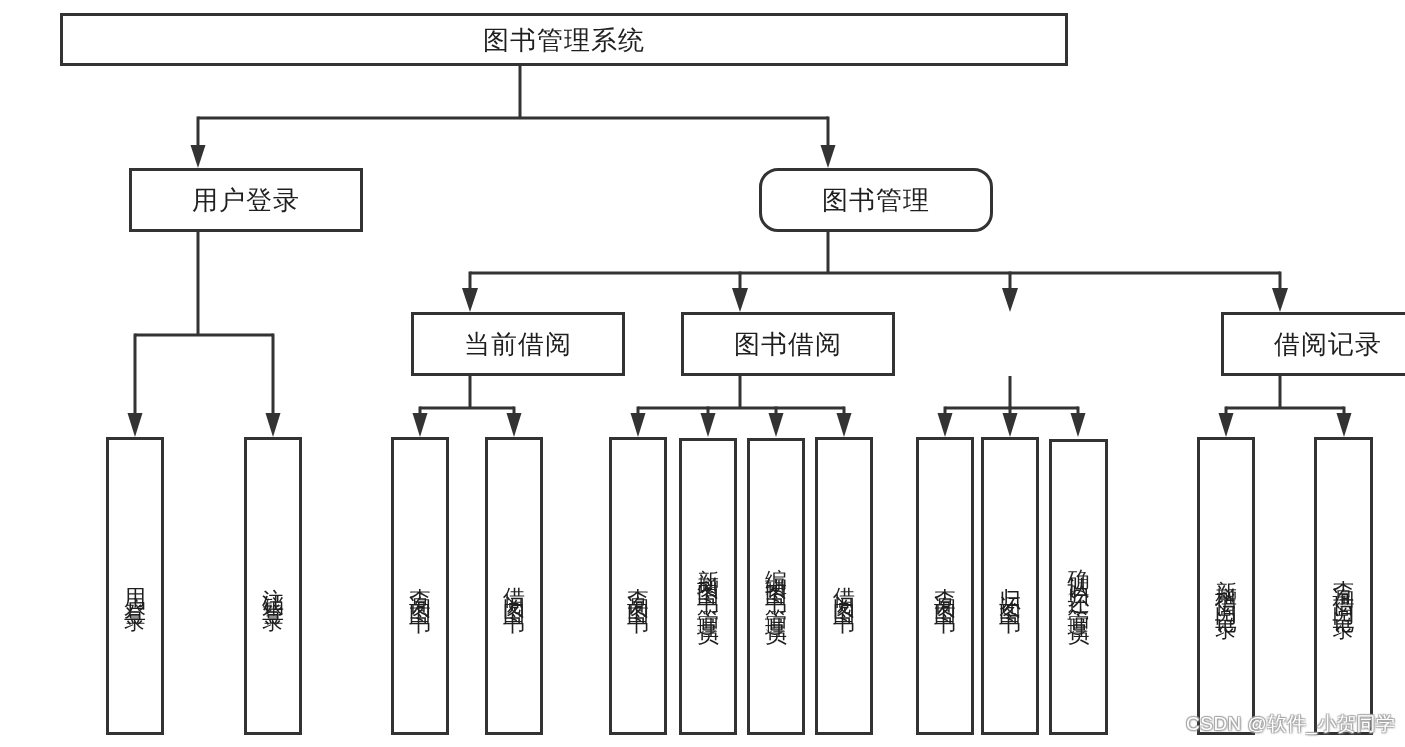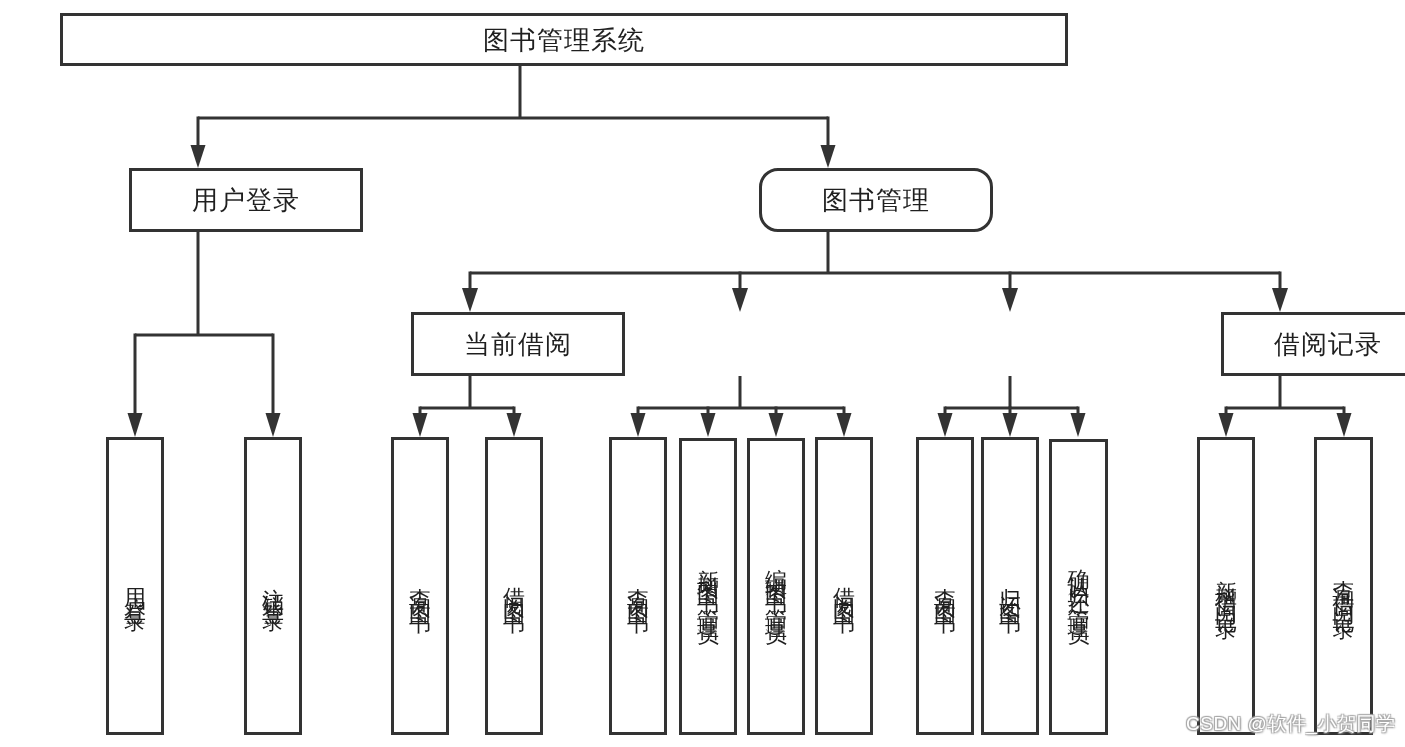--- a/index.html
+++ b/index.html
@@ -124,20 +124,21 @@
     <polyline points="1344,406.5 1344,414"></polyline>
     <polygon points="1336.5,413 1351.5,413 1344,437" fill="#333333" stroke="none"></polygon>
   </svg>
 
   <div class="node hbox" style="left:12px;top:13px;width:1008px;height:53px;">图书管理系统</div>
 
   <div class="node hbox" style="left:81px;top:168px;width:234px;height:64px;">用户登录</div>
   <div class="node hbox" style="left:711px;top:168px;width:234px;height:64px;border-radius:19px;">图书管理</div>
 
   <div class="node hbox" style="left:363px;top:312px;width:214px;height:64px;">当前借阅</div>
+  <div class="node hbox" style="left:633px;top:312px;width:214px;height:64px;">图书借阅</div>
   <div class="node hbox" style="left:1173px;top:312px;width:214px;height:64px;">借阅记录</div>
 
   <div class="node vbox" style="left:106px;top:437px;width:58px;height:298px;">用户登录</div>
   <div class="node vbox" style="left:244px;top:437px;width:58px;height:298px;">注销登录</div>
 
   <div class="node vbox" style="left:391px;top:437px;width:58px;height:298px;">查询图书</div>
   <div class="node vbox" style="left:485px;top:437px;width:58px;height:298px;">借阅图书</div>
 
   <div class="node vbox" style="left:609px;top:437px;width:58px;height:298px;">查询图书</div>
   <div class="node vbox" style="left:679px;top:438px;width:58px;height:297px;">新增图书（管理员）</div>

